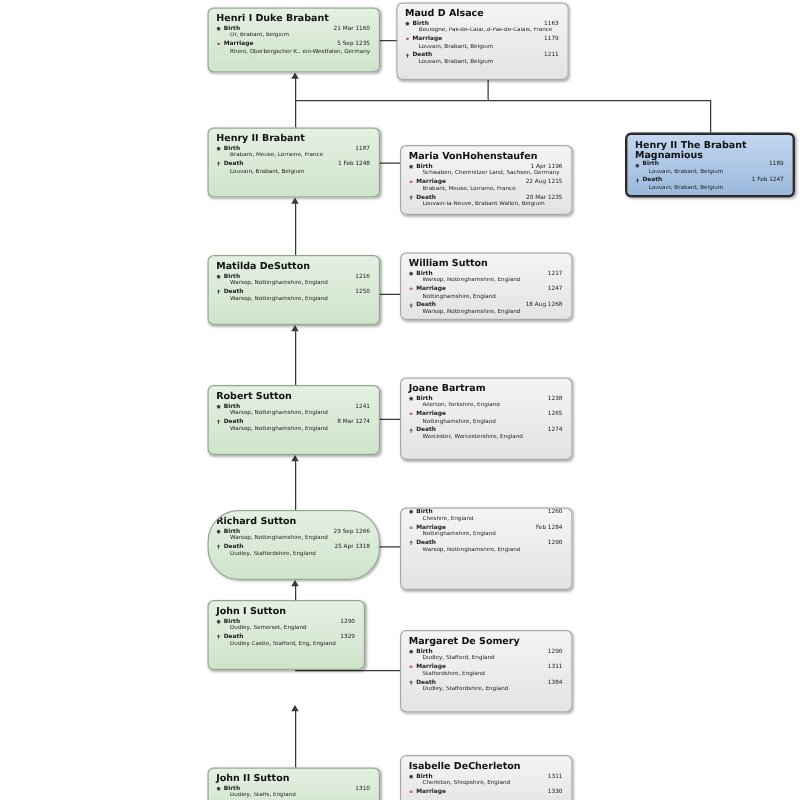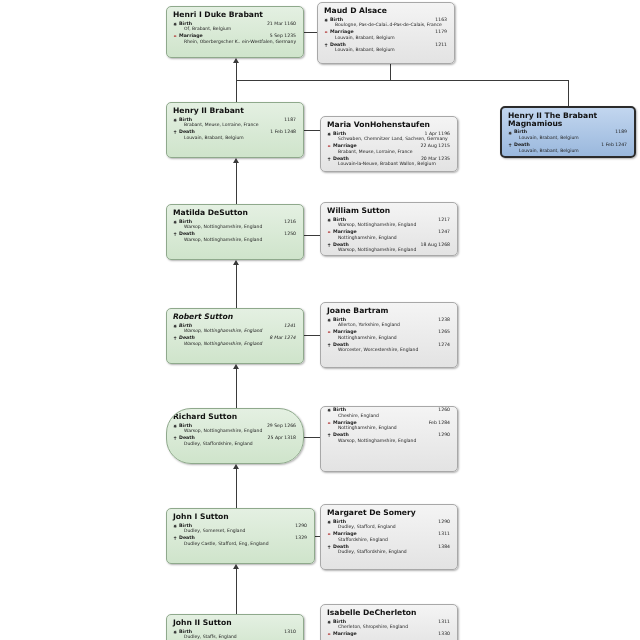--- a/index.html
+++ b/index.html
@@ -165,21 +165,21 @@
       </div>
     </div>
     <div class="card female" style="left: 320px; top: 202px; width: 138px; height: 54px;">
       <div class="title">William Sutton</div>
       <div class="events">
         <div class="ev"><span class="lbl"><span class="ico birth">✸</span>Birth</span><span class="date">1217</span><span class="place">Warsop, Nottinghamshire, England</span></div>
         <div class="ev"><span class="lbl"><span class="ico marriage">⚭</span>Marriage</span><span class="date">1247</span><span class="place">Nottinghamshire, England</span></div>
         <div class="ev"><span class="lbl"><span class="ico death">✝</span>Death</span><span class="date">18 Aug 1268</span><span class="place">Warsop, Nottinghamshire, England</span></div>
       </div>
     </div>
-    <div class="card male" style="left: 166px; top: 308px; width: 138px; height: 56px; font-style: italic;">
+    <div class="card male" style="left: 166px; top: 308px; width: 138px; height: 56px;">
       <div class="title">Robert Sutton</div>
       <div class="events">
         <div class="ev"><span class="lbl"><span class="ico birth">✸</span>Birth</span><span class="date">1241</span><span class="place">Warsop, Nottinghamshire, England</span></div>
         <div class="ev"><span class="lbl"><span class="ico death">✝</span>Death</span><span class="date">8 Mar 1274</span><span class="place">Warsop, Nottinghamshire, England</span></div>
       </div>
     </div>
     <div class="card female" style="left: 320px; top: 302px; width: 138px; height: 66px;">
       <div class="title">Joane Bartram</div>
       <div class="events">
         <div class="ev"><span class="lbl"><span class="ico birth">✸</span>Birth</span><span class="date">1238</span><span class="place">Allerton, Yorkshire, England</span></div>
@@ -194,21 +194,21 @@
         <div class="ev"><span class="lbl"><span class="ico death">✝</span>Death</span><span class="date">25 Apr 1318</span><span class="place">Dudley, Staffordshire, England</span></div>
       </div>
     </div>
     <div class="card female" style="left: 320px; top: 406px; width: 138px; height: 66px;">
       <div class="events">
         <div class="ev"><span class="lbl"><span class="ico birth">✸</span>Birth</span><span class="date">1260</span><span class="place">Cheshire, England</span></div>
         <div class="ev"><span class="lbl"><span class="ico marriage">⚭</span>Marriage</span><span class="date">Feb 1284</span><span class="place">Nottinghamshire, England</span></div>
         <div class="ev"><span class="lbl"><span class="ico death">✝</span>Death</span><span class="date">1290</span><span class="place">Warsop, Nottinghamshire, England</span></div>
       </div>
     </div>
-    <div class="card male" style="left: 166px; top: 508px; width: 149px; height: 56px;">
+    <div class="card male" style="left: 166px; top: 480px; width: 126px; height: 56px;">
       <div class="title">John I Sutton</div>
       <div class="events">
         <div class="ev"><span class="lbl"><span class="ico birth">✸</span>Birth</span><span class="date">1290</span><span class="place">Dudley, Somerset, England</span></div>
         <div class="ev"><span class="lbl"><span class="ico death">✝</span>Death</span><span class="date">1329</span><span class="place">Dudley Castle, Stafford, Eng, England</span></div>
       </div>
     </div>
     <div class="card female" style="left: 320px; top: 504px; width: 138px; height: 66px;">
       <div class="title">Margaret De Somery</div>
       <div class="events">
         <div class="ev"><span class="lbl"><span class="ico birth">✸</span>Birth</span><span class="date">1290</span><span class="place">Dudley, Stafford, England</span></div>

